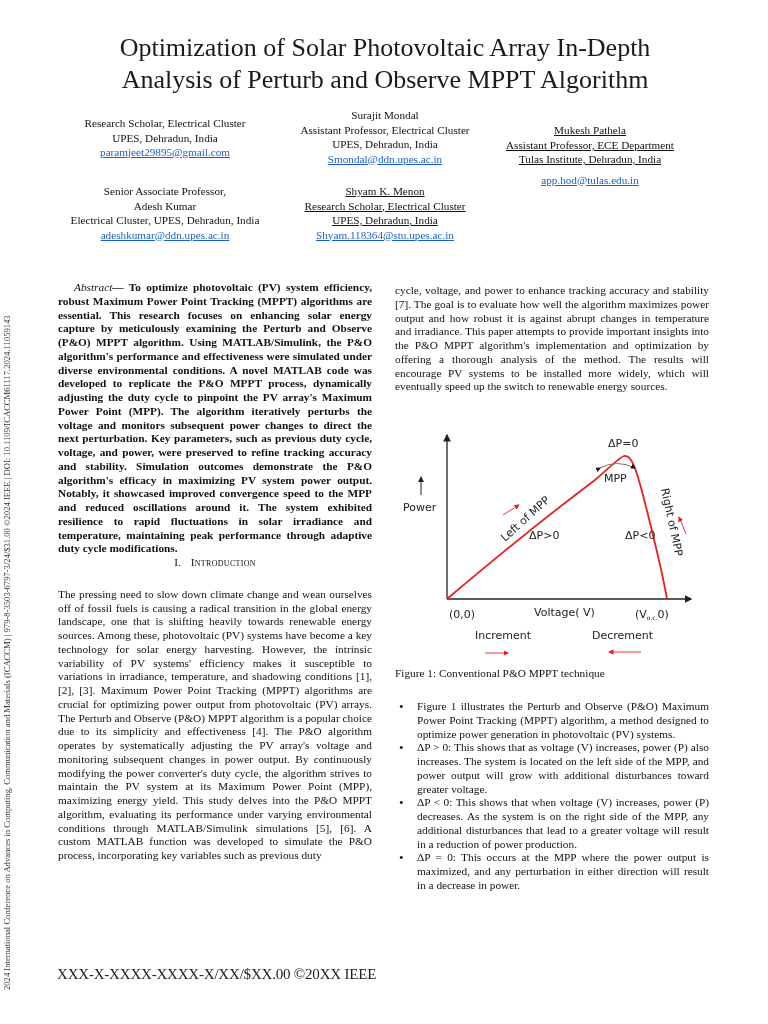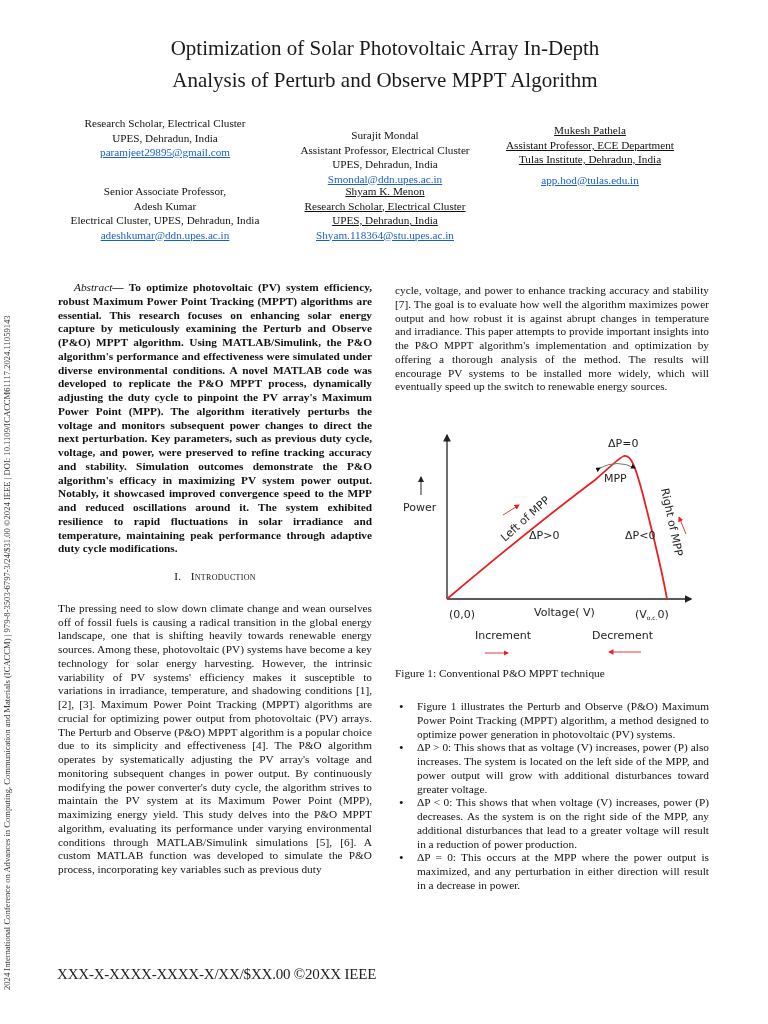--- a/index.html
+++ b/index.html
@@ -1,19 +1,19 @@
 <!DOCTYPE html>
 <html><head>
 <meta charset="utf-8">
 <style>
   html, body { margin: 0; padding: 0; background: #ffffff; }
   body { width: 768px; height: 1024px; position: relative; overflow: hidden;
          font-family: "Liberation Serif", serif; color: #111; }
   .abs { position: absolute; }
-  .title { left: 40px; top: 32px; width: 690px; text-align: center; font-size: 21px; line-height: 32px; color: #1a1a1a; }
+  .title { left: 40px; top: 32px; width: 690px; text-align: center; font-size: 26px; line-height: 32px; color: #1a1a1a; }
   .author { position: absolute; text-align: center; font-size: 11.2px; line-height: 14.5px; }
   .author a { color: #1a5fc7; text-decoration: underline; }
   .side { left: 2px; top: 990px; transform-origin: 0 0; transform: rotate(-90deg); white-space: nowrap; font-size: 8.6px; color: #333; width: 880px; }
   .col { position: absolute; font-size: 11.3px; line-height: 13.75px; text-align: justify; }
   .col p { margin: 0; }
   .abstract { font-weight: bold; text-indent: 16px; }
   .abstract .lead { font-style: italic; font-weight: normal; }
   .kw { font-weight: bold; text-indent: 16px; }
   .sec-head { text-align: center; font-size: 11.3px; letter-spacing: 0.3px; }
   .sec-head .sc { font-variant: small-caps; }
@@ -34,21 +34,21 @@
 <div class="abs title">
   <div>Optimization of Solar Photovoltaic Array In-Depth</div>
   <div>Analysis of Perturb and Observe MPPT Algorithm</div>
 </div>
 
 <div class="author" style="left:55px; top:116px; width:220px;">
   <div>Research Scholar, Electrical Cluster</div>
   <div>UPES, Dehradun, India</div>
   <div><a>paramjeet29895@gmail.com</a></div>
 </div>
-<div class="author" style="left:275px; top:128px; width:220px;">
+<div class="author" style="left:275px; top:108px; width:220px;">
   <div>Surajit Mondal</div>
   <div>Assistant Professor, Electrical Cluster</div>
   <div>UPES, Dehradun, India</div>
   <div><a>Smondal@ddn.upes.ac.in</a></div>
 </div>
 <div class="author" style="left:480px; top:123px; width:220px;text-decoration:underline;">
   <div>Mukesh Pathela</div>
   <div>Assistant Professor, ECE Department</div>
   <div>Tulas Institute, Dehradun, India</div>
   <div style="margin-top:6px"><a>app.hod@tulas.edu.in</a></div>
@@ -61,21 +61,21 @@
 </div>
 <div class="author" style="left:275px; top:184px; width:220px;text-decoration:underline;">
   <div>Shyam K. Menon</div>
   <div>Research Scholar, Electrical Cluster</div>
   <div>UPES, Dehradun, India</div>
   <div><a>Shyam.118364@stu.upes.ac.in</a></div>
 </div>
 
 <div class="col" style="left:58px; top:281px; width:314px;">
   <p class="abstract"><span class="lead">Abstract</span><span>— To optimize photovoltaic (PV) system efficiency, robust Maximum Power Point Tracking (MPPT) algorithms are essential. This research focuses on enhancing solar energy capture by meticulously examining the Perturb and Observe (P&amp;O) MPPT algorithm. Using MATLAB/Simulink, the P&amp;O algorithm's performance and effectiveness were simulated under diverse environmental conditions. A novel MATLAB code was developed to replicate the P&amp;O MPPT process, dynamically adjusting the duty cycle to pinpoint the PV array's Maximum Power Point (MPP). The algorithm iteratively perturbs the voltage and monitors subsequent power changes to direct the next perturbation. Key parameters, such as previous duty cycle, voltage, and power, were preserved to refine tracking accuracy and stability. Simulation outcomes demonstrate the P&amp;O algorithm's efficacy in maximizing PV system power output. Notably, it showcased improved convergence speed to the MPP and reduced oscillations around it. The system exhibited resilience to rapid fluctuations in solar irradiance and temperature, maintaining peak performance through adaptive duty cycle modifications.</span></p>
-  <p class="sec-head" style="margin-top:14px;">
+  <p class="sec-head" style="">
     <span>I.</span>&nbsp;&nbsp;
     <span class="sc">Introduction</span>
   </p>
   <p class="body-p" style="margin-top:18px;">The pressing need to slow down climate change and wean ourselves off of fossil fuels is causing a radical transition in the global energy landscape, one that is shifting heavily towards renewable energy sources. Among these, photovoltaic (PV) systems have become a key technology for solar energy harvesting. However, the intrinsic variability of PV systems' efficiency makes it susceptible to variations in irradiance, temperature, and shadowing conditions [1], [2], [3]. Maximum Power Point Tracking (MPPT) algorithms are crucial for optimizing power output from photovoltaic (PV) arrays. The Perturb and Observe (P&amp;O) MPPT algorithm is a popular choice due to its simplicity and effectiveness [4]. The P&amp;O algorithm operates by systematically adjusting the PV array's voltage and monitoring subsequent changes in power output. By continuously modifying the power converter's duty cycle, the algorithm strives to maintain the PV system at its Maximum Power Point (MPP), maximizing energy yield. This study delves into the P&amp;O MPPT algorithm, evaluating its performance under varying environmental conditions through MATLAB/Simulink simulations [5], [6]. A custom MATLAB function was developed to simulate the P&amp;O process, incorporating key variables such as previous duty</p>
 </div>
 
 <div class="col" style="left:395px; top:284px; width:314px;">
   <p class="body-p">cycle, voltage, and power to enhance tracking accuracy and stability [7]. The goal is to evaluate how well the algorithm maximizes power output and how robust it is against abrupt changes in temperature and irradiance. This paper attempts to provide important insights into the P&amp;O MPPT algorithm's implementation and optimization by offering a thorough analysis of the method. The results will encourage PV systems to be installed more widely, which will eventually speed up the switch to renewable energy sources.</p>
 </div>
 

